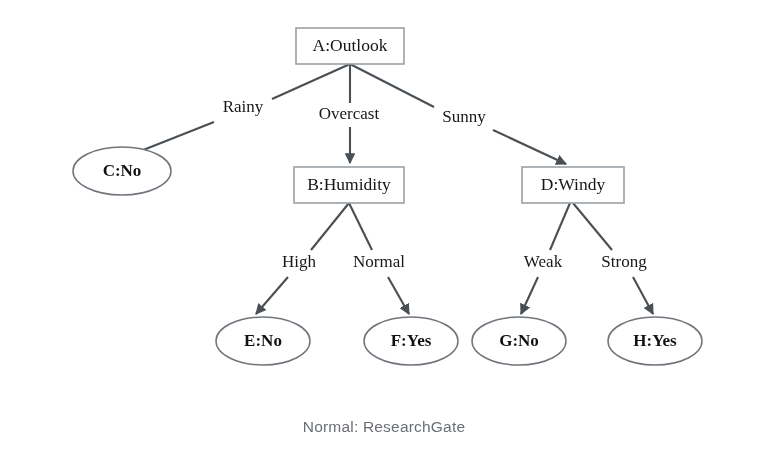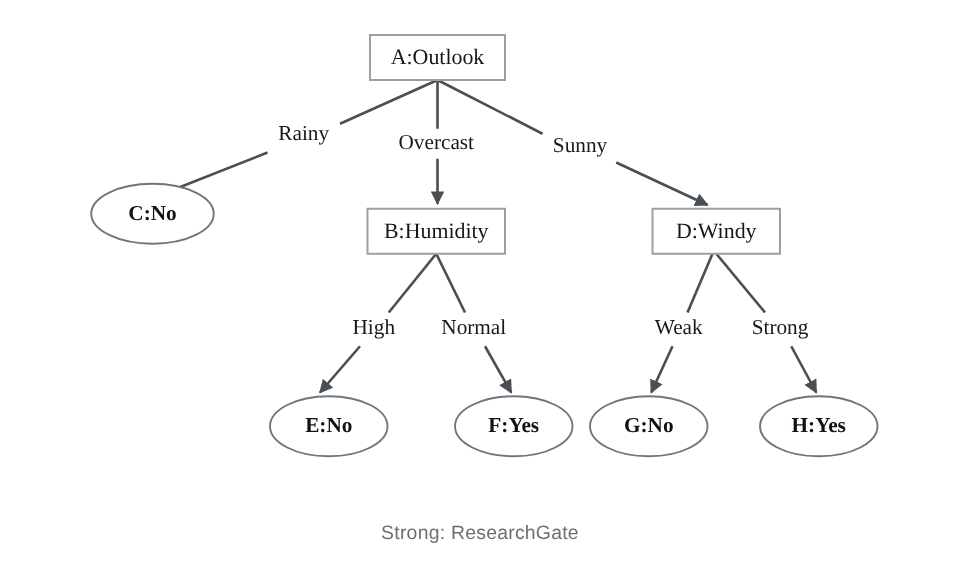--- a/index.html
+++ b/index.html
@@ -177,14 +177,14 @@
         <text class="node-label-leaf" x="519" y="342">G:No</text>
       </g>
 
       <g>
         <ellipse class="node-ellipse" cx="655" cy="341" rx="47" ry="24"></ellipse>
         <text class="node-label-leaf" x="655" y="342">H:Yes</text>
       </g>
     </g>
   </svg>
 
-  <div class="caption-text">Strong: ResearchGate</div>
+  <div class="caption-text">Normal: ResearchGate</div>
 </div>
 
 </body></html>

